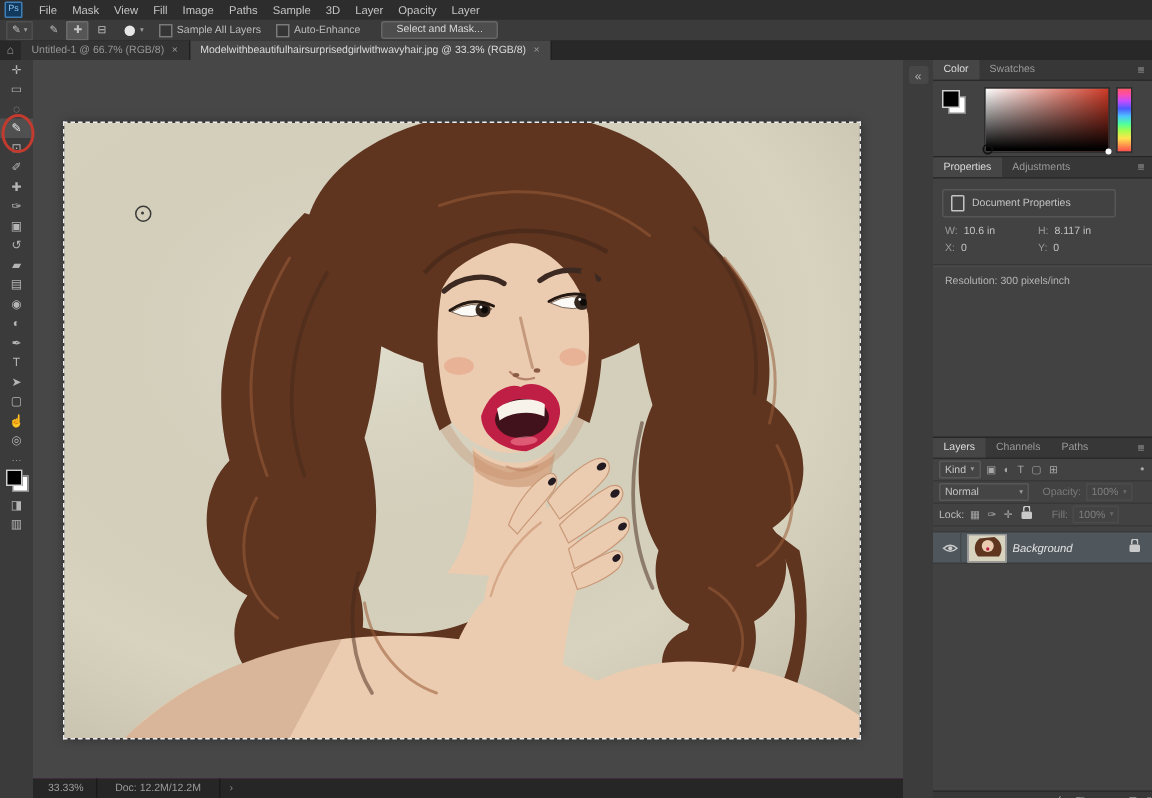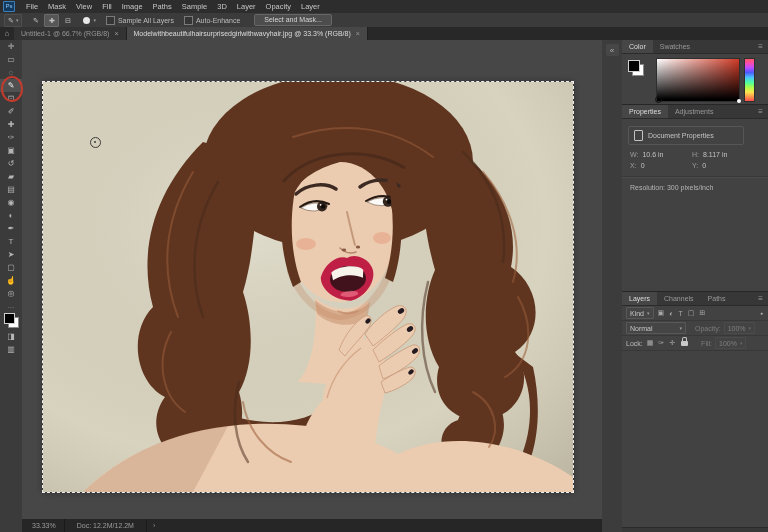--- a/index.html
+++ b/index.html
@@ -465,20 +465,38 @@
           <span class="ico-s">▦</span>
           <span class="ico-s">✑</span>
           <span class="ico-s">✛</span>
           <span class="lock-ico" style="margin-left:2px;margin-right:0;"></span>
           <span class="dim" style="margin-left:10px;">Fill:</span>
           <span class="dd dim">
             <span>100%</span>
             <span class="caret">▾</span>
           </span>
         </div>
+        <div class="layer-item">
+          <span class="eye">
+            <svg width="11" height="7" viewBox="0 0 11 7">
+              <path d="M1,3.5 Q5.5,-0.5 10,3.5 Q5.5,7.5 1,3.5 Z" fill="none" stroke="#c9c9c9" stroke-width="1"></path>
+              <circle cx="5.5" cy="3.5" r="1.4" fill="#c9c9c9"></circle>
+            </svg>
+          </span>
+          <span class="thumb">
+            <svg width="24" height="17" viewBox="0 0 24 17">
+              <rect width="24" height="17" fill="#d8d3bf"></rect>
+              <path d="M7,2 C3,5 3,11 6,14 L20,14 C23,10 22,4 17,1 Z" fill="#5f3520"></path>
+              <circle cx="12.5" cy="7" r="4" fill="#ecccb0"></circle>
+              <circle cx="12.5" cy="9" r="1.1" fill="#bf1f45"></circle>
+            </svg>
+          </span>
+          <span class="lname">Background</span>
+          <span class="lock-ico"></span>
+        </div>
       </div>
       <div class="lfoot">
         <span class="fi">∞</span>
         <span class="fi">fx</span>
         <span class="fi">◧</span>
         <span class="fi">◐</span>
         <span class="fi">▭</span>
         <span class="fi">⊞</span>
         <span class="fi">▯</span>
       </div>

